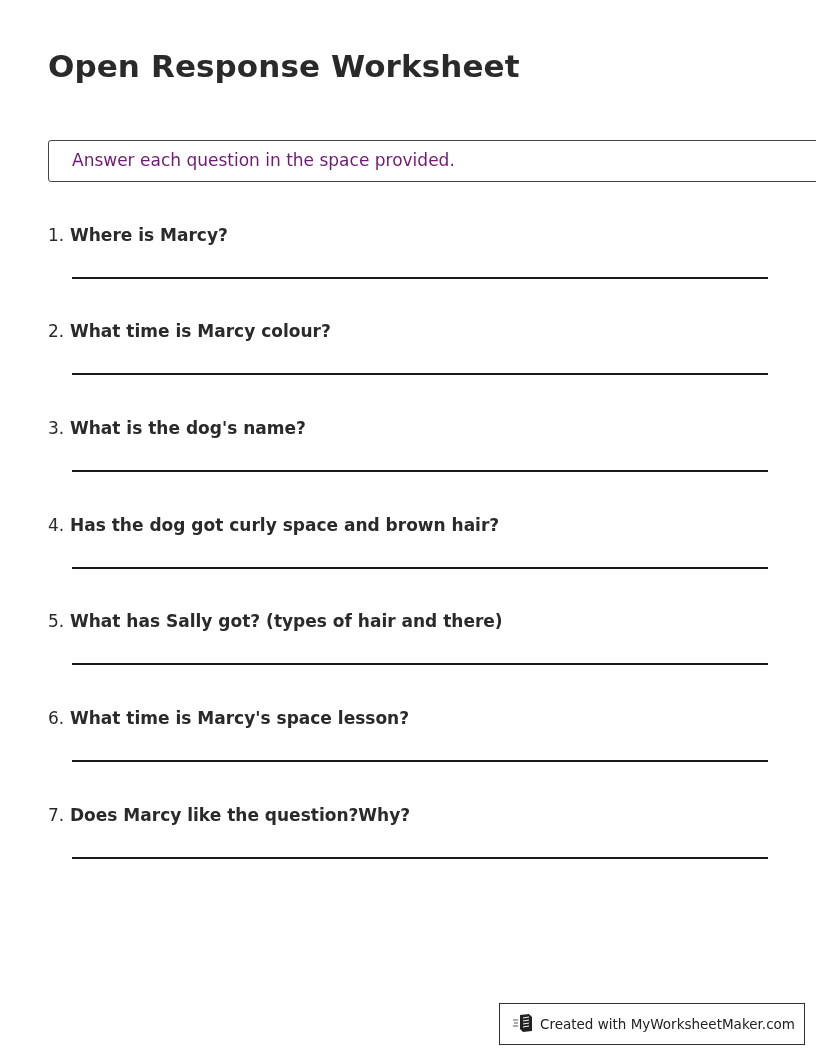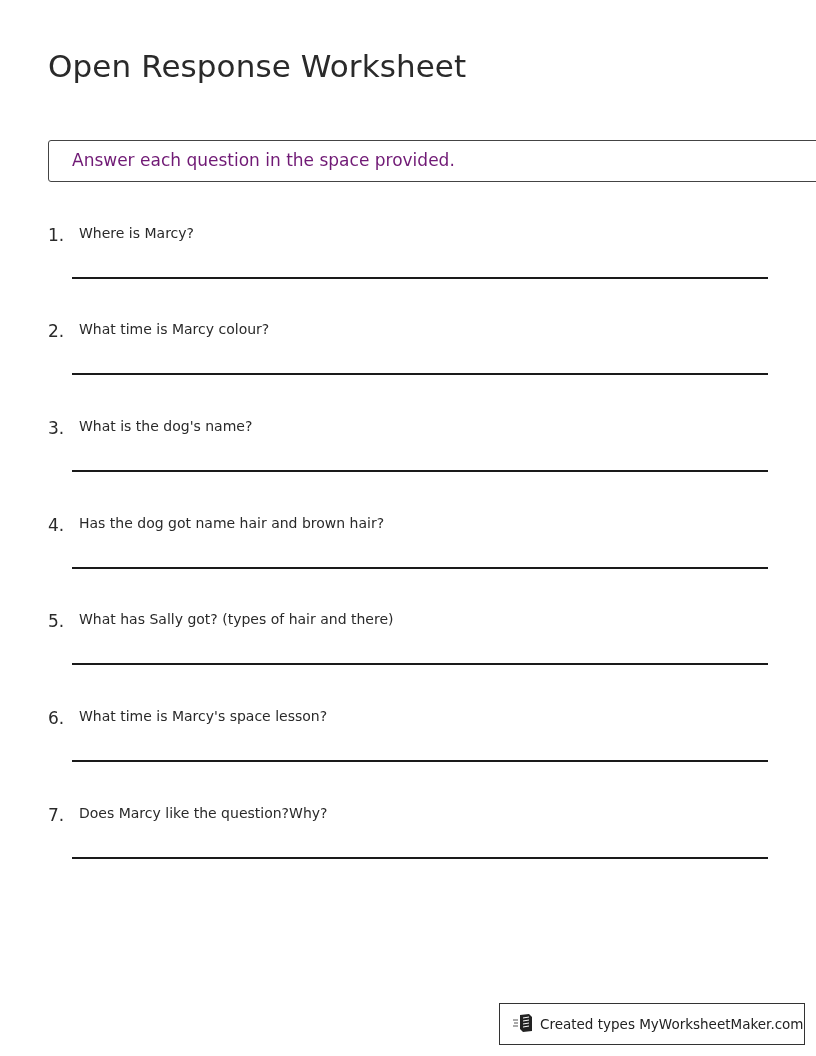--- a/index.html
+++ b/index.html
@@ -1,21 +1,21 @@
 <!DOCTYPE html>
 <html><head>
   <meta charset="utf-8">
   <style>
     html, body { margin: 0; padding: 0; background: #ffffff; }
     body { width: 816px; height: 1056px; position: relative; font-family: "DejaVu Sans", sans-serif; color: #222222; overflow: hidden; }
-    .title { position: absolute; left: 48px; top: 48px; font-size: 31px; font-weight: normal; color: #2a2a2a; letter-spacing: 0.1px; margin: 0; }
+    .title { position: absolute; left: 48px; top: 48px; font-size: 31px; font-weight: bold; color: #2a2a2a; letter-spacing: 0.1px; margin: 0; }
     .instructions { position: absolute; left: 48px; top: 140px; width: 804px; height: 42px; box-sizing: border-box; border: 1px solid #444; border-radius: 3px; padding: 9px 23px; font-size: 17px; color: #701a75; }
     .question { position: absolute; left: 48px; width: 720px; }
     .q-num { position: absolute; left: 0; top: 0; font-size: 17px; color: #2a2a2a; }
-    .q-text { position: absolute; left: 31px; top: 0; font-size: 14px; color: #2a2a2a; white-space: nowrap; }
+    .q-text { position: absolute; left: 22px; top: 0; font-size: 17px; color: #2a2a2a; white-space: nowrap; font-weight: bold; }
     .answer-line { position: absolute; left: 24px; top: 52px; width: 696px; height: 0; border-top: 2px solid #1a1a1a; }
     .footer { position: absolute; left: 499px; top: 1003px; width: 306px; height: 42px; box-sizing: border-box; border: 1px solid #333; display: flex; align-items: center; padding-left: 12px; font-size: 13.5px; color: #222; }
     .footer svg { margin-right: 6px; }
   </style>
 </head>
 <body>
 
 <h1 class="title">Open Response Worksheet</h1>
 
 <div class="instructions">Answer each question in the space provided.</div>
@@ -33,21 +33,21 @@
 </div>
 
 <div class="question" style="top:418px;">
   <span class="q-num">3.</span>
   <span class="q-text">What is the dog's name?</span>
   <div class="answer-line"></div>
 </div>
 
 <div class="question" style="top:515px;">
   <span class="q-num">4.</span>
-  <span class="q-text">Has the dog got name hair and brown hair?</span>
+  <span class="q-text">Has the dog got curly space and brown hair?</span>
   <div class="answer-line"></div>
 </div>
 
 <div class="question" style="top:611px;">
   <span class="q-num">5.</span>
   <span class="q-text">What has Sally got? (types of hair and there)</span>
   <div class="answer-line"></div>
 </div>
 
 <div class="question" style="top:708px;">
@@ -65,14 +65,14 @@
 <div class="footer">
   <span>
     <svg width="22" height="20" viewBox="0 0 22 20">
       <line x1="1" y1="7" x2="6" y2="7" stroke="#555" stroke-width="1"></line>
       <line x1="2" y1="10" x2="6" y2="10" stroke="#555" stroke-width="1"></line>
       <line x1="1" y1="13" x2="6" y2="13" stroke="#555" stroke-width="1"></line>
       <path d="M8 2 L17 1 L20 4 L20 18 L11 19 L8 16 Z" fill="#222"></path>
       <path d="M11 5 L17 4 M11 8 L17 7 M11 11 L17 10 M11 14 L17 13" stroke="#fff" stroke-width="1"></path>
     </svg>
   </span>
-  <span>Created types MyWorksheetMaker.com</span>
+  <span>Created with MyWorksheetMaker.com</span>
 </div>
 
 </body></html>

